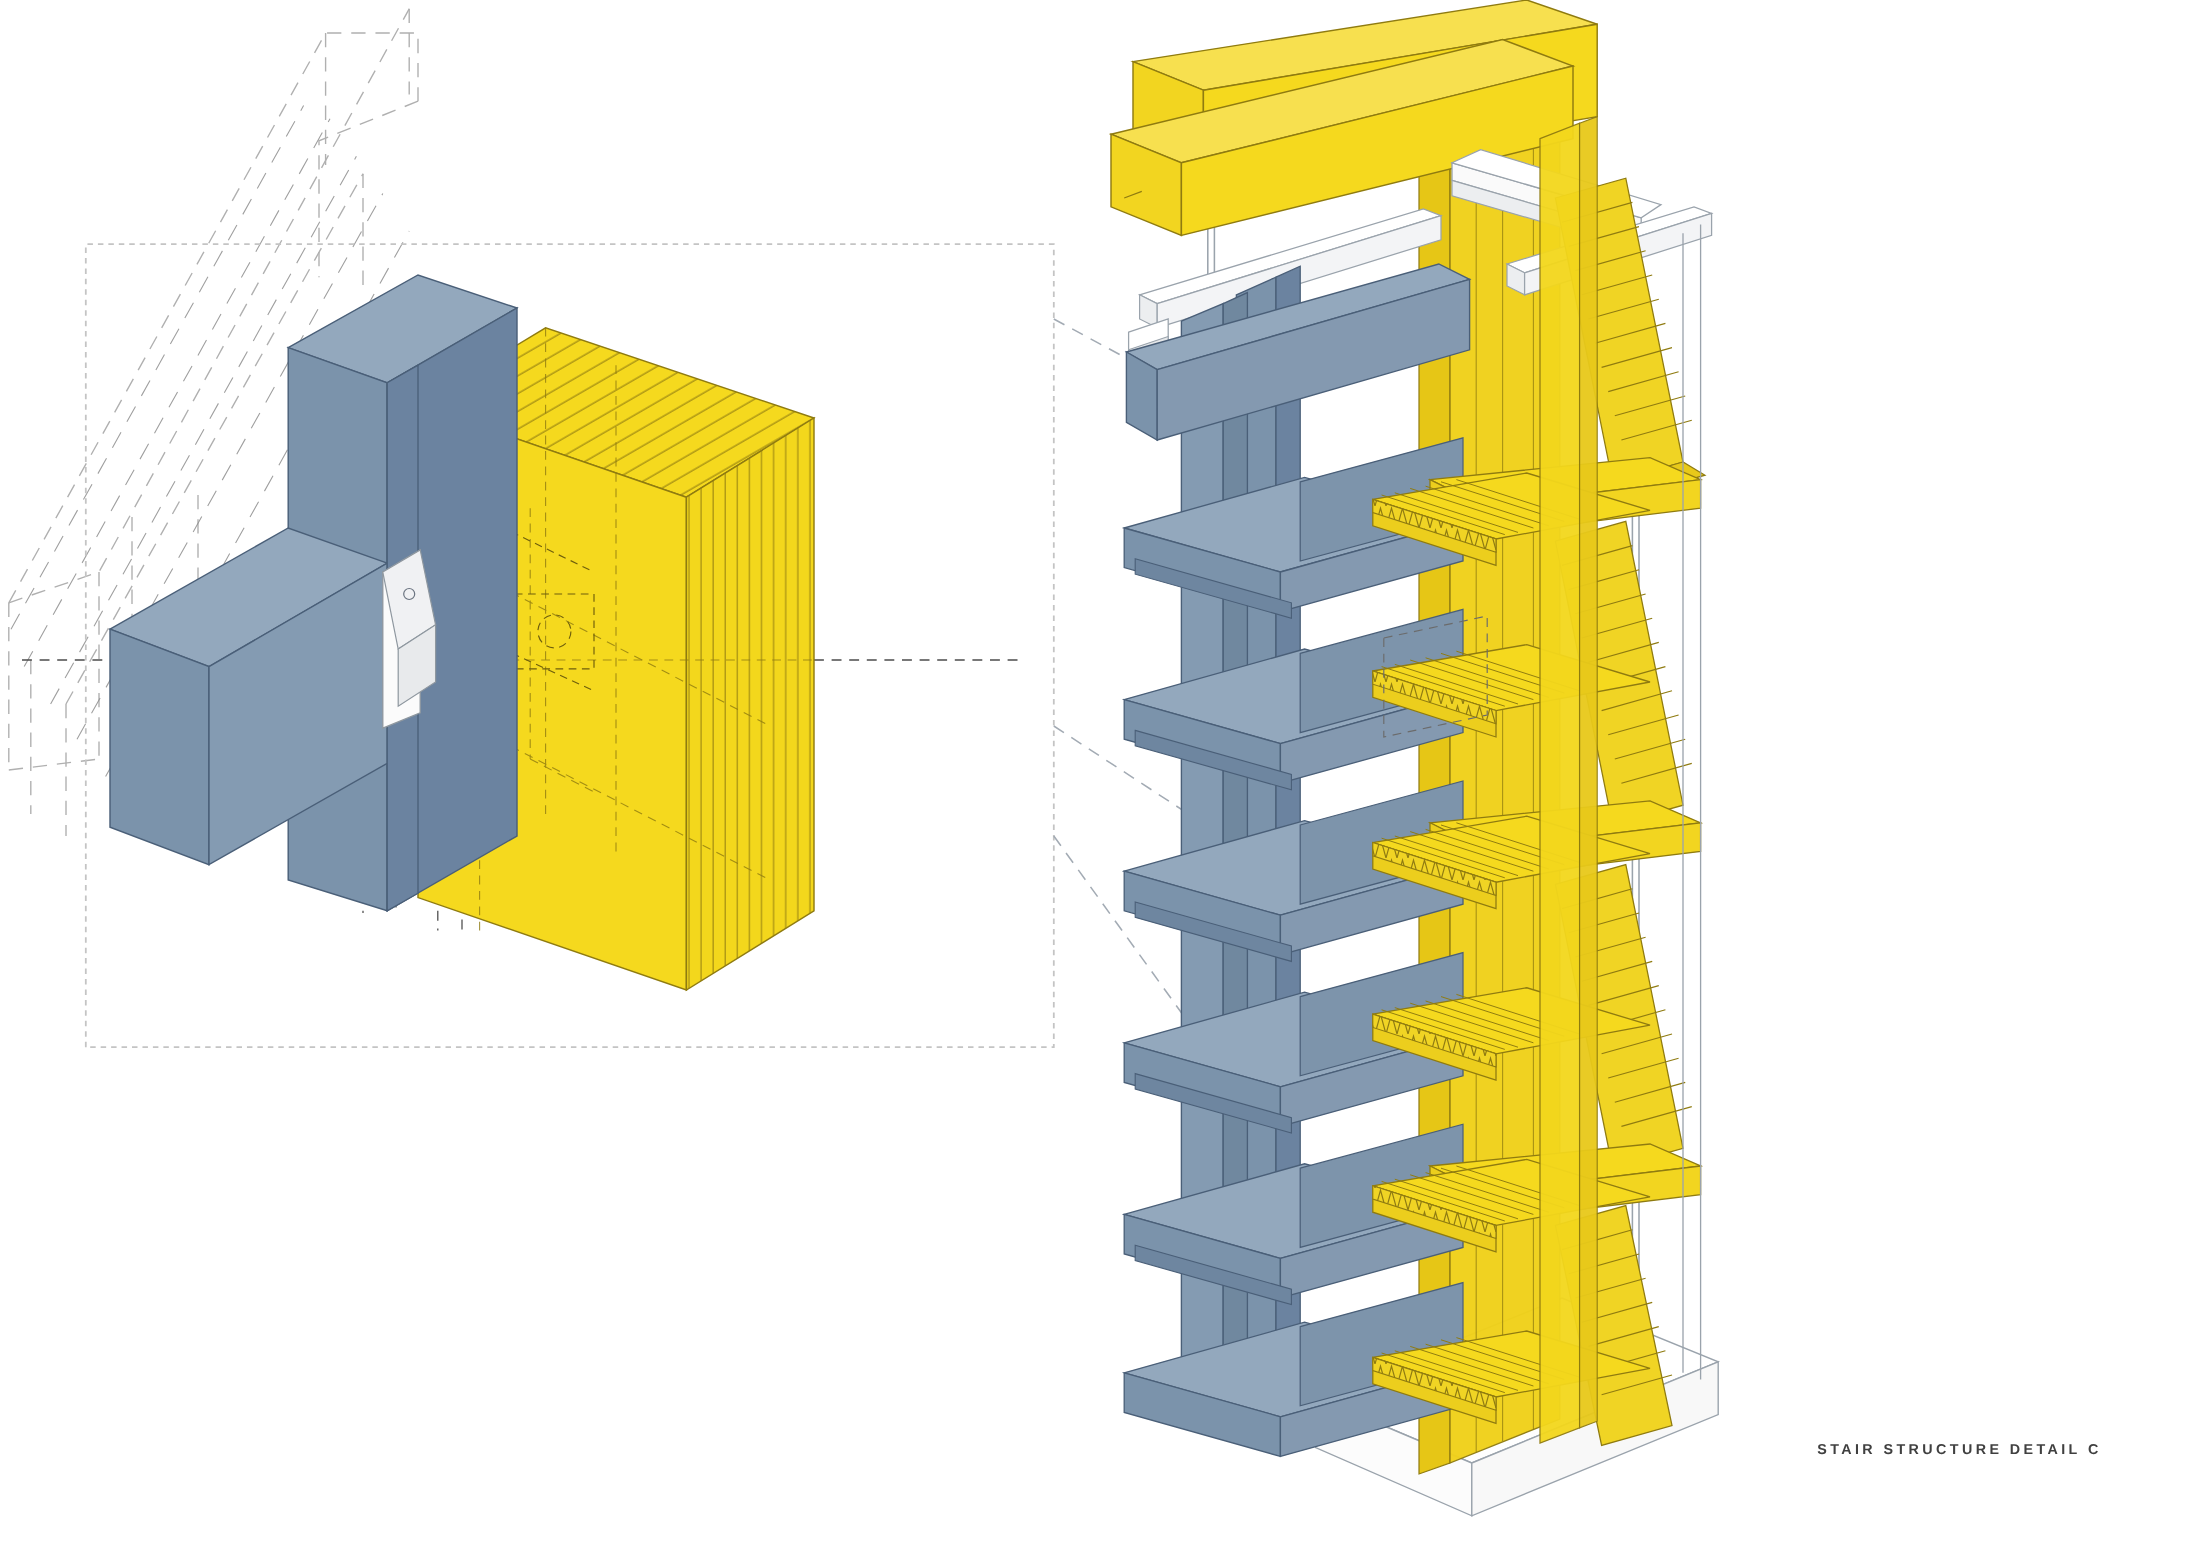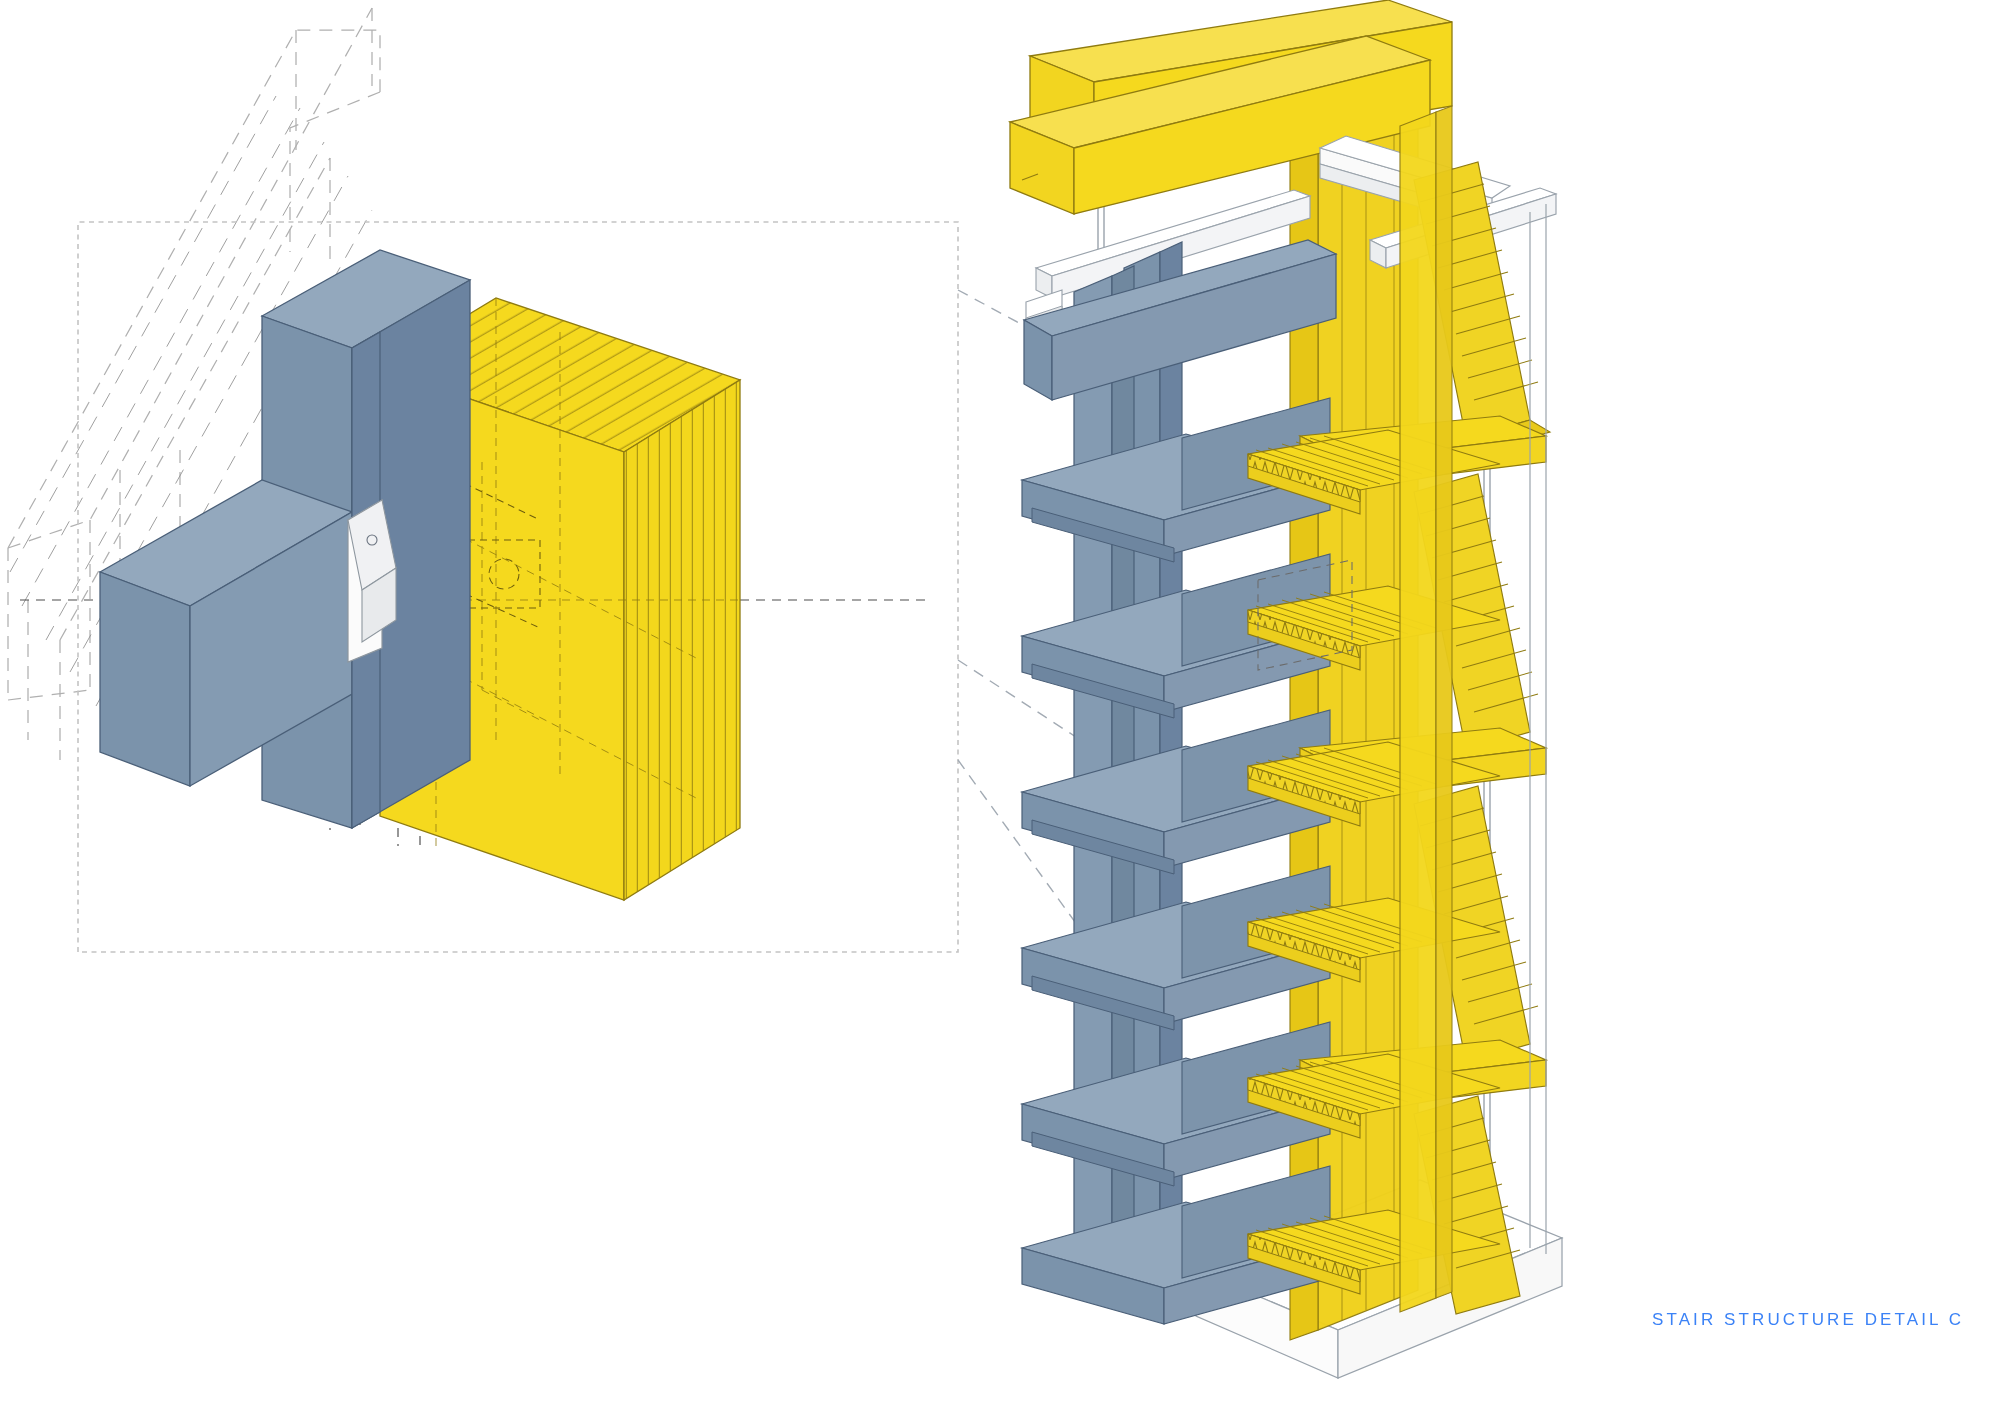--- a/index.html
+++ b/index.html
@@ -3,22 +3,22 @@
 <meta charset="utf-8">
 <style>
   html,body{margin:0;padding:0;background:#ffffff;}
   body{width:2000px;height:1414px;position:relative;overflow:hidden;
        font-family:"Liberation Sans", sans-serif;}
   #stage{position:absolute;inset:0;width:2000px;height:1414px;}
   #stage svg{display:block;width:2000px;height:1414px;}
   #title-block{
     position:absolute;left:1652px;top:1310px;
     font-family:"Liberation Sans", sans-serif;
-    font-size:17px;font-weight:400;letter-spacing:3.1px;
-    color:#3b82f6;white-space:nowrap;
+    font-size:13px;font-weight:700;letter-spacing:3.1px;
+    color:#404040;white-space:nowrap;
   }
   .nosel{user-select:none;}
 </style>
 </head>
 <body>
 
 <div id="stage">
 <svg viewBox="0 0 2000 1414" xmlns="http://www.w3.org/2000/svg" shape-rendering="geometricPrecision">
   <defs>
 

